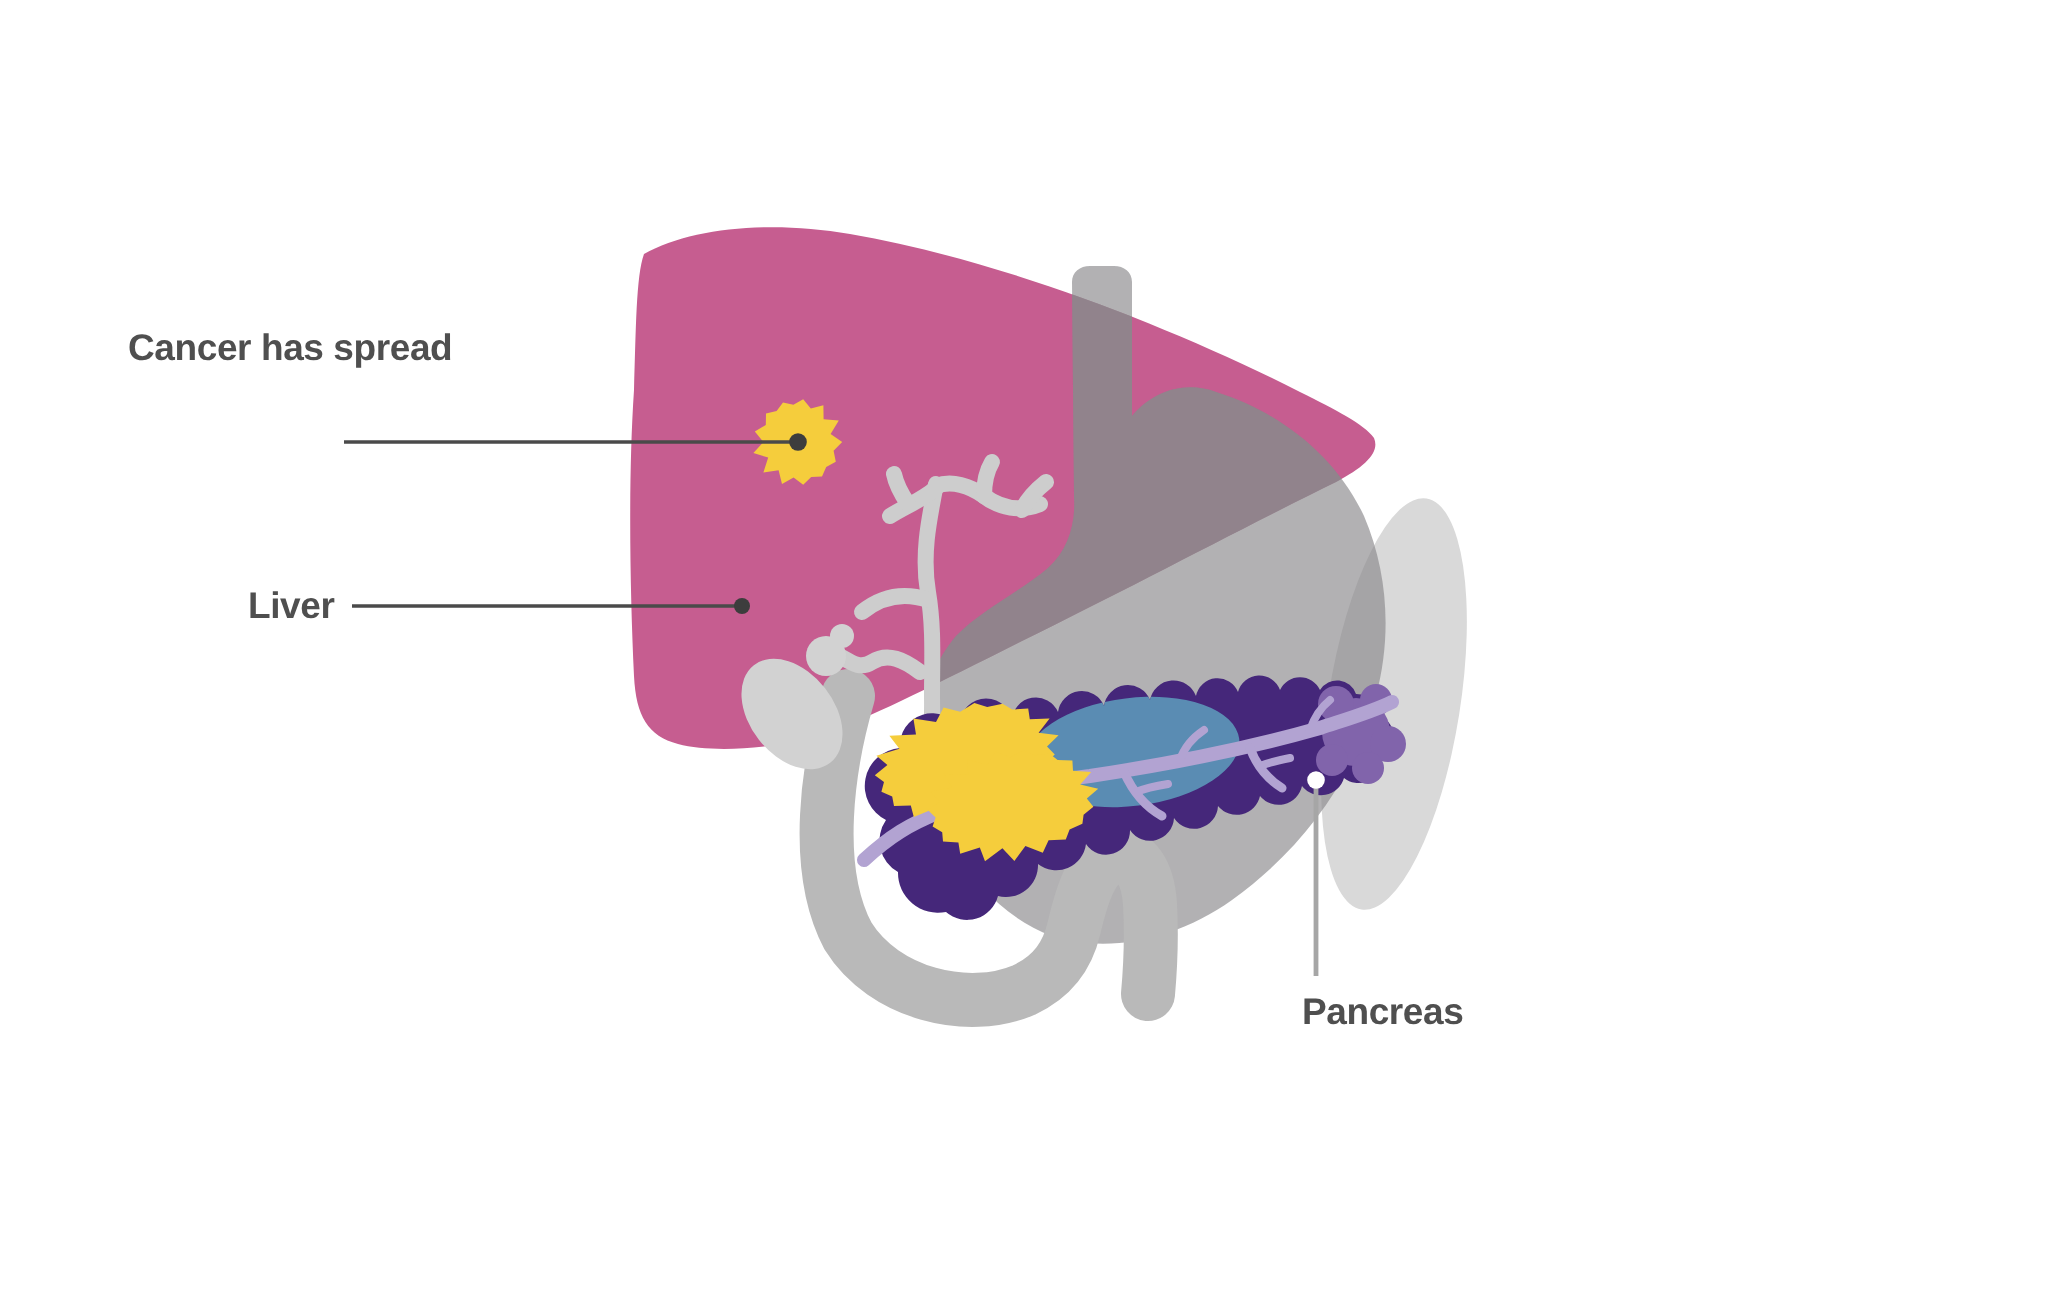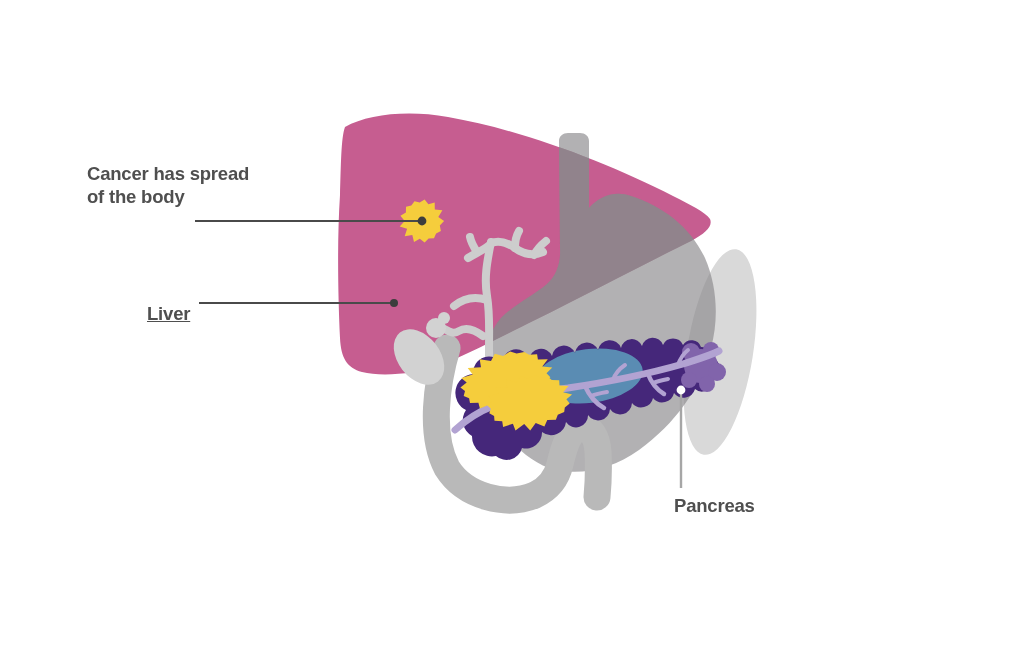--- a/index.html
+++ b/index.html
@@ -2,34 +2,33 @@
 <html><head>
 <meta charset="utf-8">
 <style>
   html,body{margin:0;padding:0;background:#ffffff;}
   .canvas{
     position:relative;
     width:820px;height:652px;
     background:#ffffff;
     overflow:hidden;
     font-family:"Liberation Sans", sans-serif;
-    margin-left:23px;
   }
   .art{position:absolute;left:0;top:0;}
   .lbl{
     position:absolute;
     font-weight:700;
     font-size:18.5px;
     color:#4f4f4f;
     letter-spacing:-0.2px;
     white-space:nowrap;
   }
   .lbl .ln{display:block;line-height:22.6px;}
   #lbl-metastasis{left:64px;top:163px;}
-  #lbl-liver{left:124px;top:303px;text-decoration:underline;}
+  #lbl-liver{left:124px;top:292px;}
   #lbl-pancreas{left:651px;top:495px;text-align:center;}
 </style>
 </head>
 <body>
 
 <div class="canvas">
 
   <svg class="art" width="1024" height="652" viewBox="0 0 1024 652">
 
     <defs>
@@ -144,20 +143,19 @@
       <circle cx="399" cy="221" r="4.4" fill="#3d3d3d"></circle>
       <line x1="176" y1="303" x2="368" y2="303" stroke-width="1.8" stroke="#4a4a4a"></line>
       <circle cx="371" cy="303" r="4" fill="#3d3d3d"></circle>
       <line x1="658" y1="488" x2="658" y2="394" stroke-width="2.4" stroke="#a6a6a6"></line>
       <circle cx="658" cy="390" r="4.4" fill="#ffffff"></circle>
     </g>
   </svg>
 
   <div class="lbl" id="lbl-metastasis">
     <span class="ln">Cancer has spread</span>
-    <span class="ln">of the body</span>
   </div>
 
   <div class="lbl" id="lbl-liver">Liver</div>
 
   <div class="lbl" id="lbl-pancreas">Pancreas</div>
 
 </div>
 
 </body></html>

